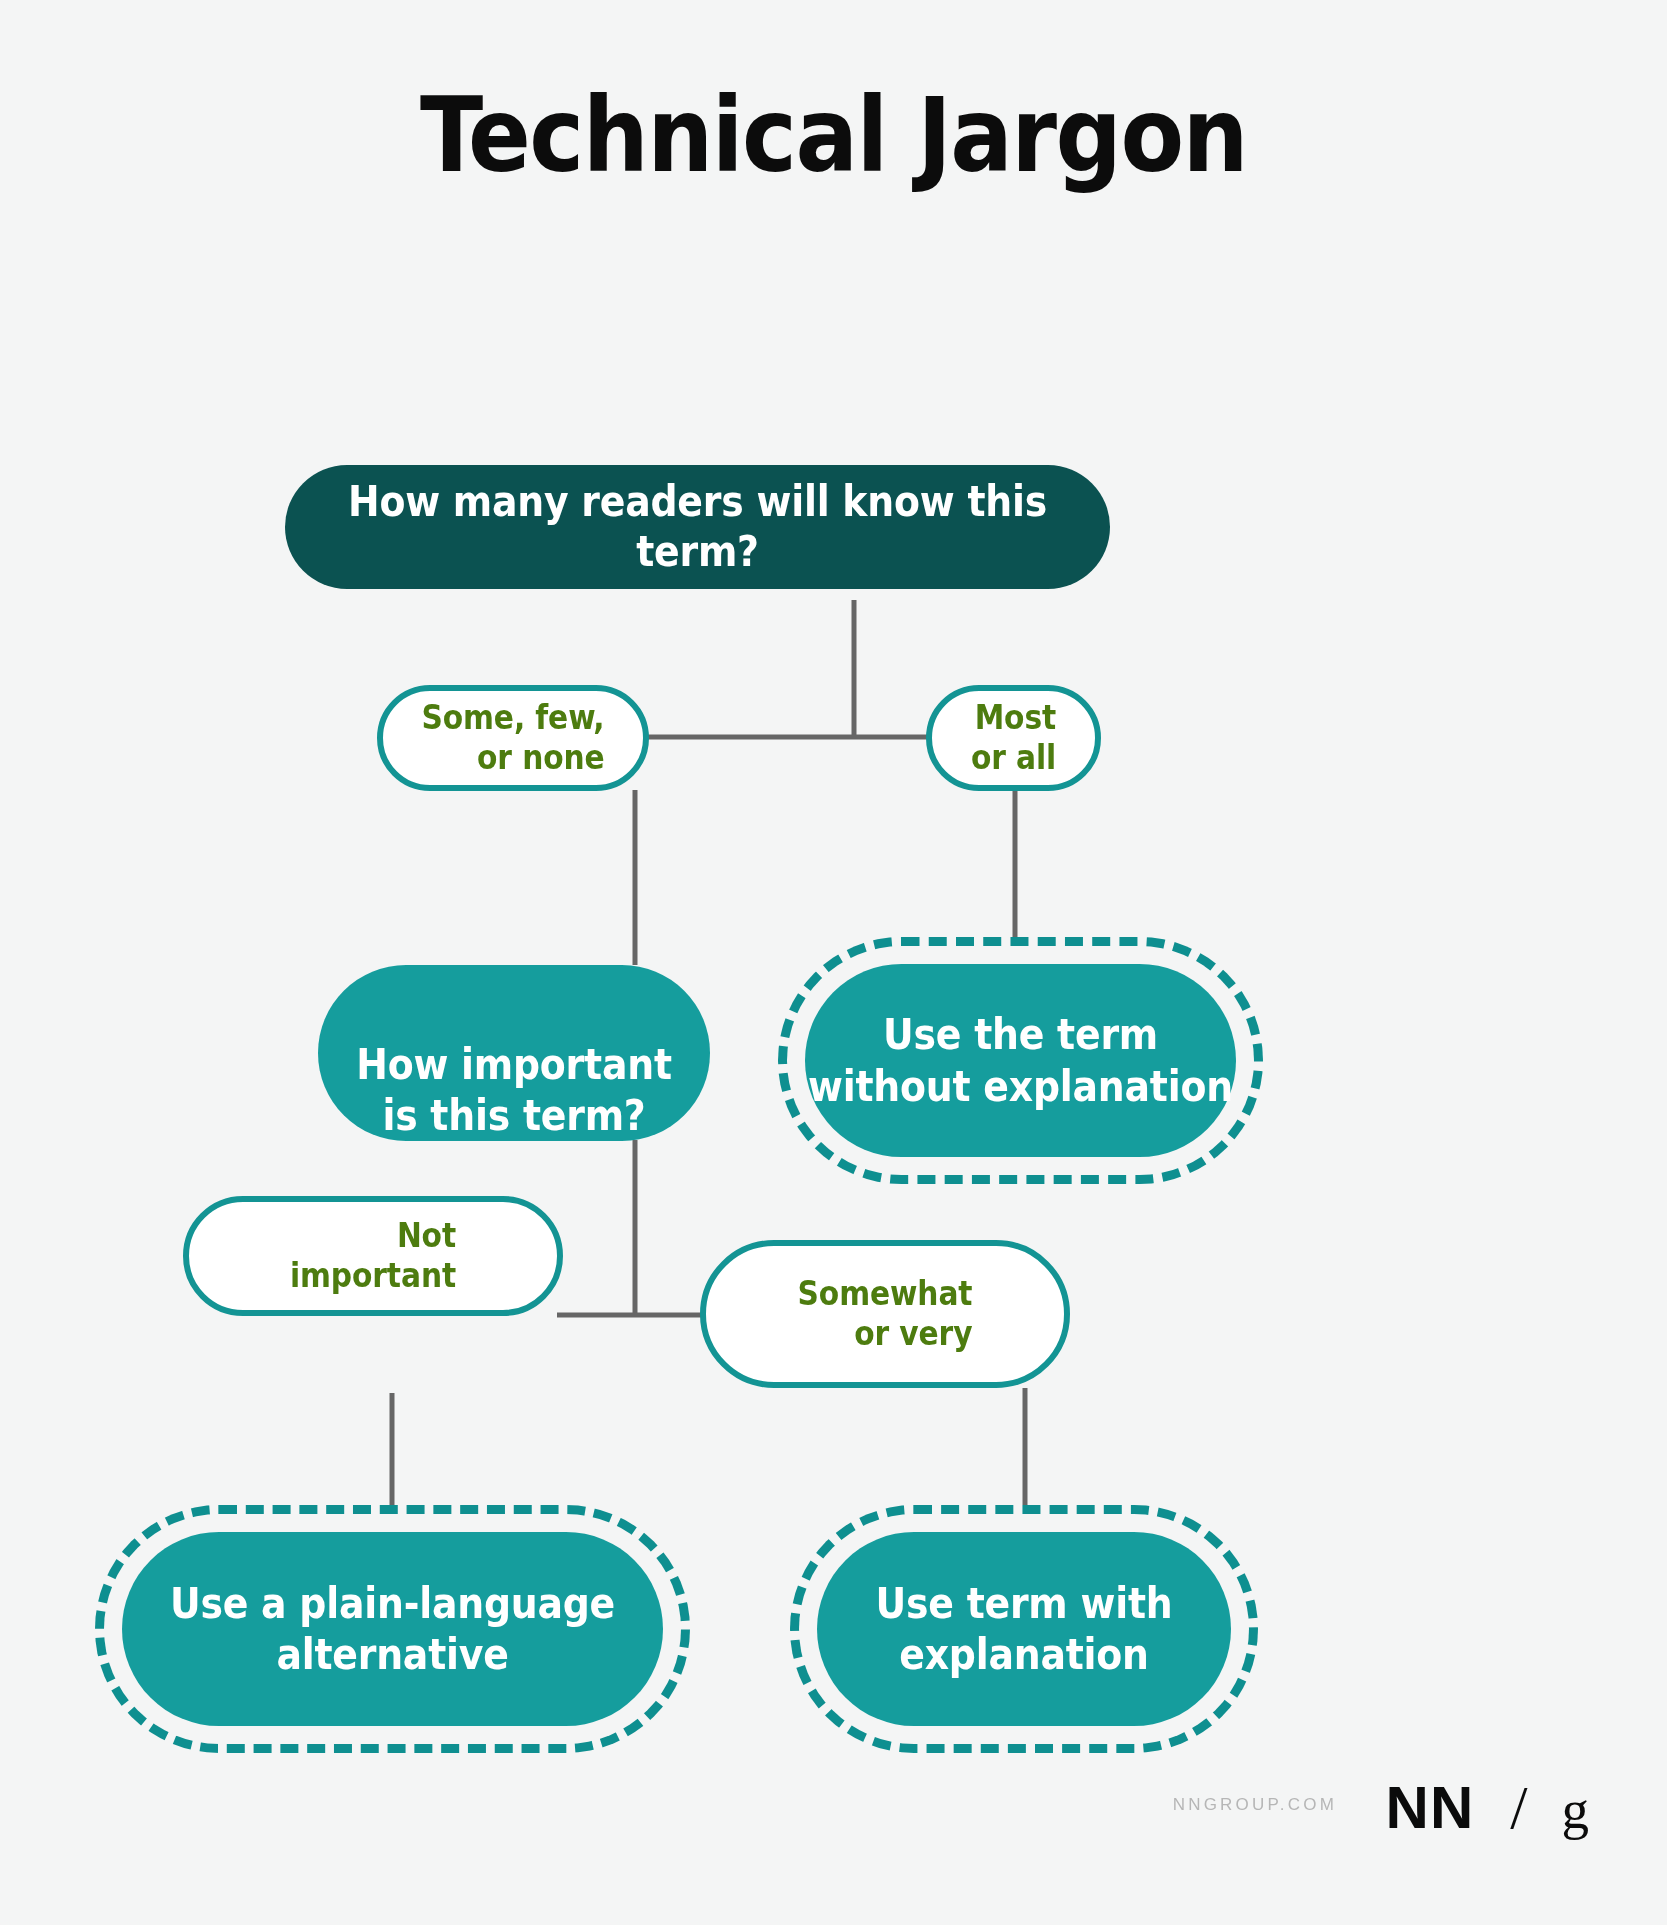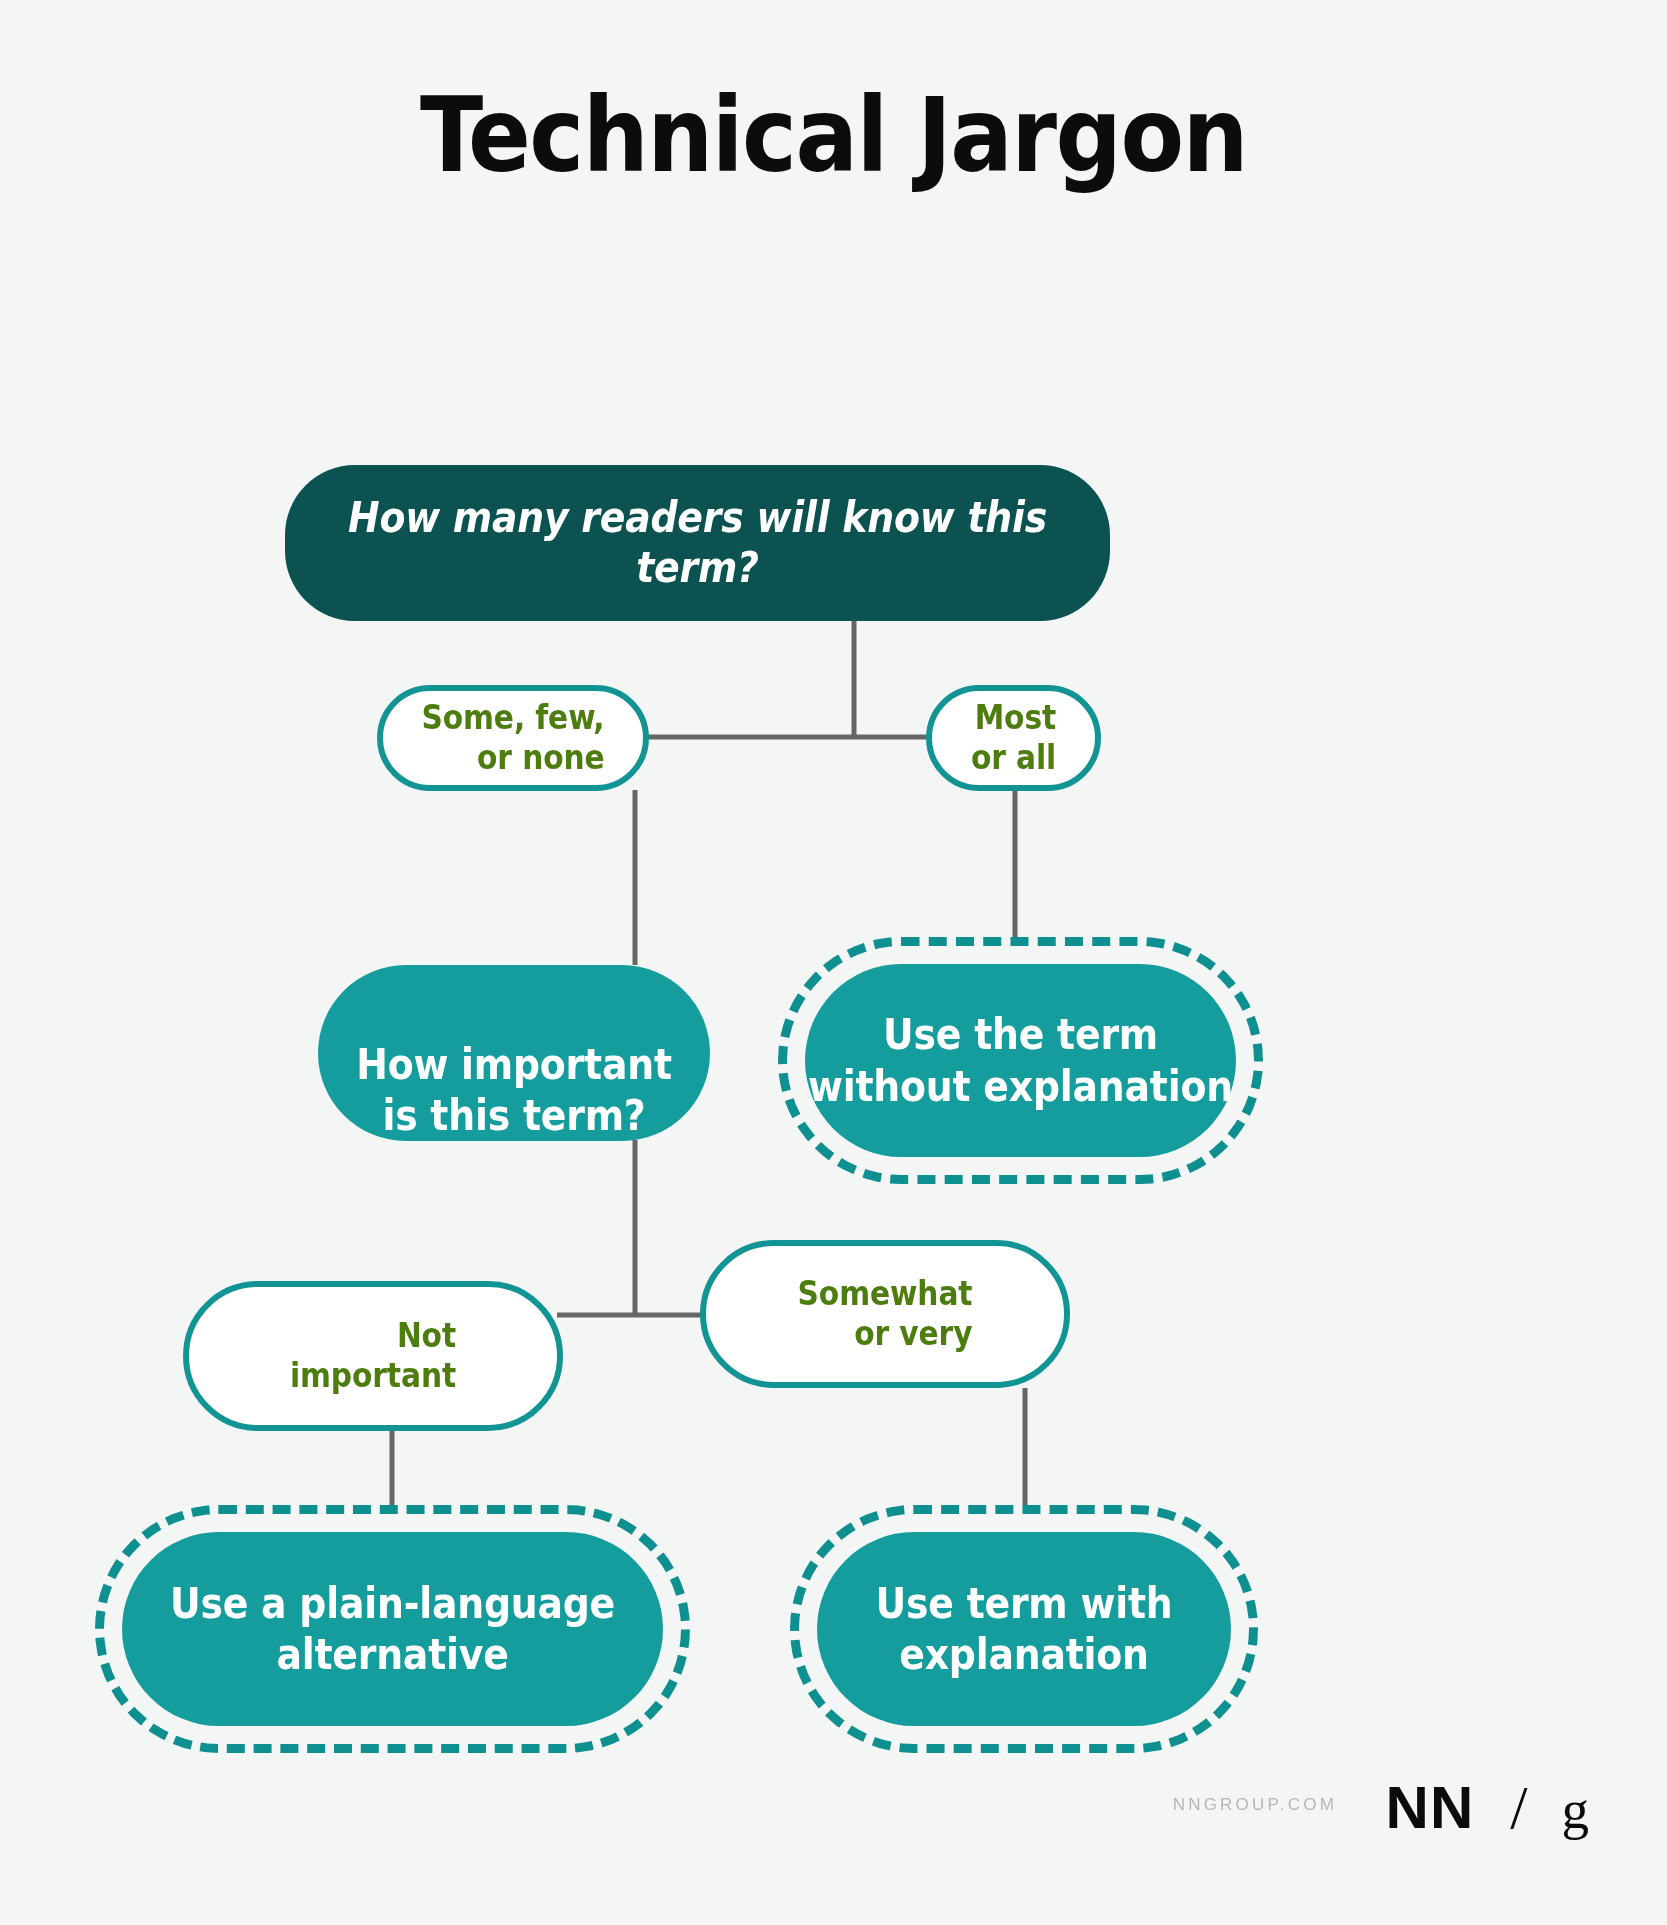--- a/index.html
+++ b/index.html
@@ -179,21 +179,21 @@
       <path d="M 635 1140 L 635 1315"></path>
 
       <path d="M 557 1315 L 706 1315"></path>
 
       <path d="M 392 1393 L 392 1505"></path>
 
       <path d="M 1025 1388 L 1025 1505"></path>
     </g>
   </svg>
 
-  <div class="node node-root" style="left:285px; top:465px; width:825px; height:156px;font-style:italic;">
+  <div class="node node-root" style="left:285px; top:465px; width:825px; height:124px;">
     <span>How many readers will know this term?</span>
   </div>
 
   <div class="node node-branch" style="left:377px; top:685px; width:272px; height:106px;">
     <div>
       <span>Some, few,</span>
       <span>or none</span>
     </div>
   </div>
 
@@ -213,21 +213,21 @@
 
   <div class="terminal-wrap" style="left:778px; top:937px; width:485px; height:247px;">
     <div class="node node-terminal">
       <div>
         <span>Use the term</span>
         <span>without explanation</span>
       </div>
     </div>
   </div>
 
-  <div class="node node-branch" style="left:183px; top:1281px; width:380px; height:150px;">
+  <div class="node node-branch" style="left:183px; top:1196px; width:380px; height:120px;">
     <div>
       <span>Not</span>
       <span>important</span>
     </div>
   </div>
 
   <div class="node node-branch" style="left:700px; top:1240px; width:370px; height:148px;">
     <div>
       <span>Somewhat</span>
       <span>or very</span>

